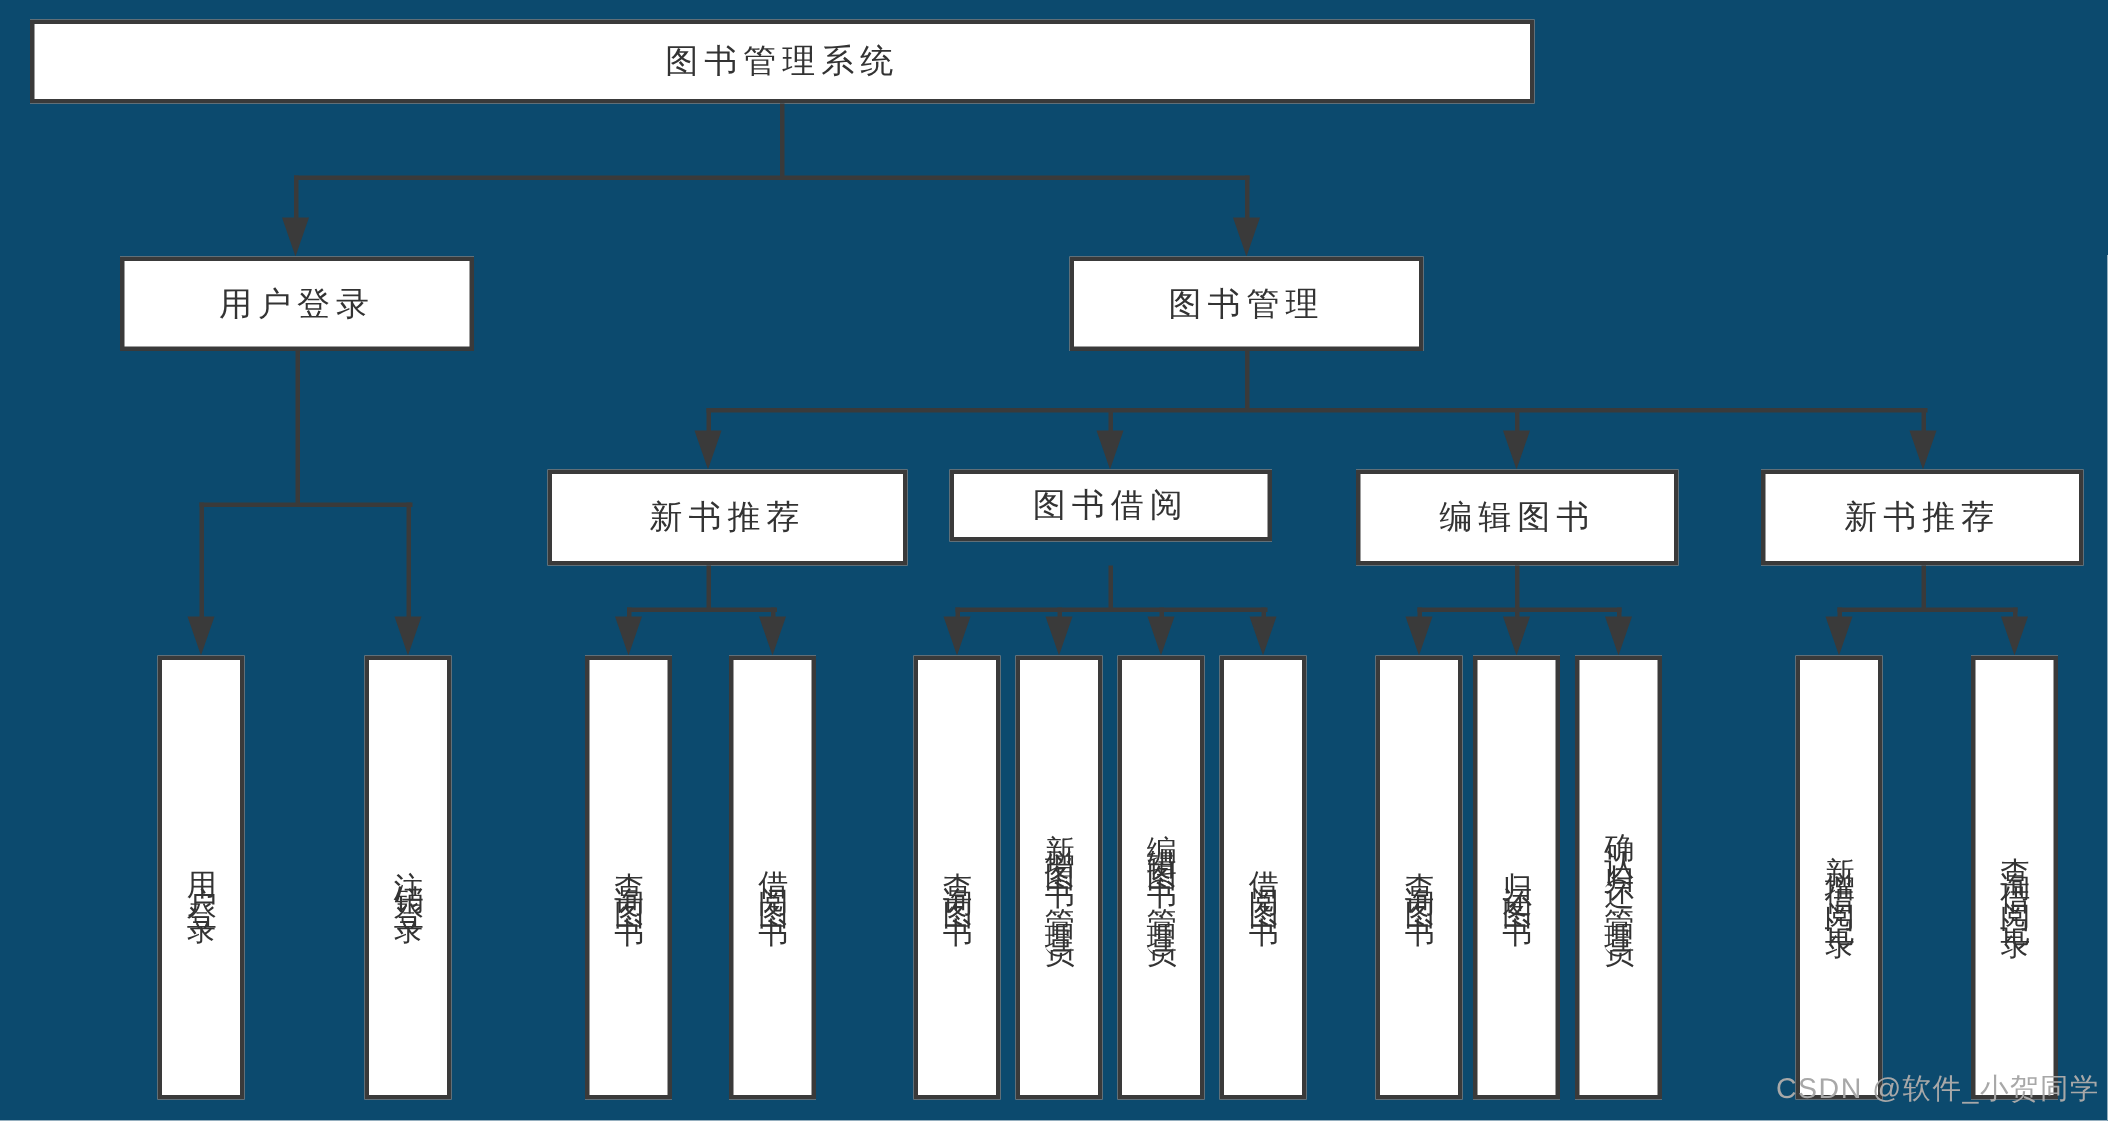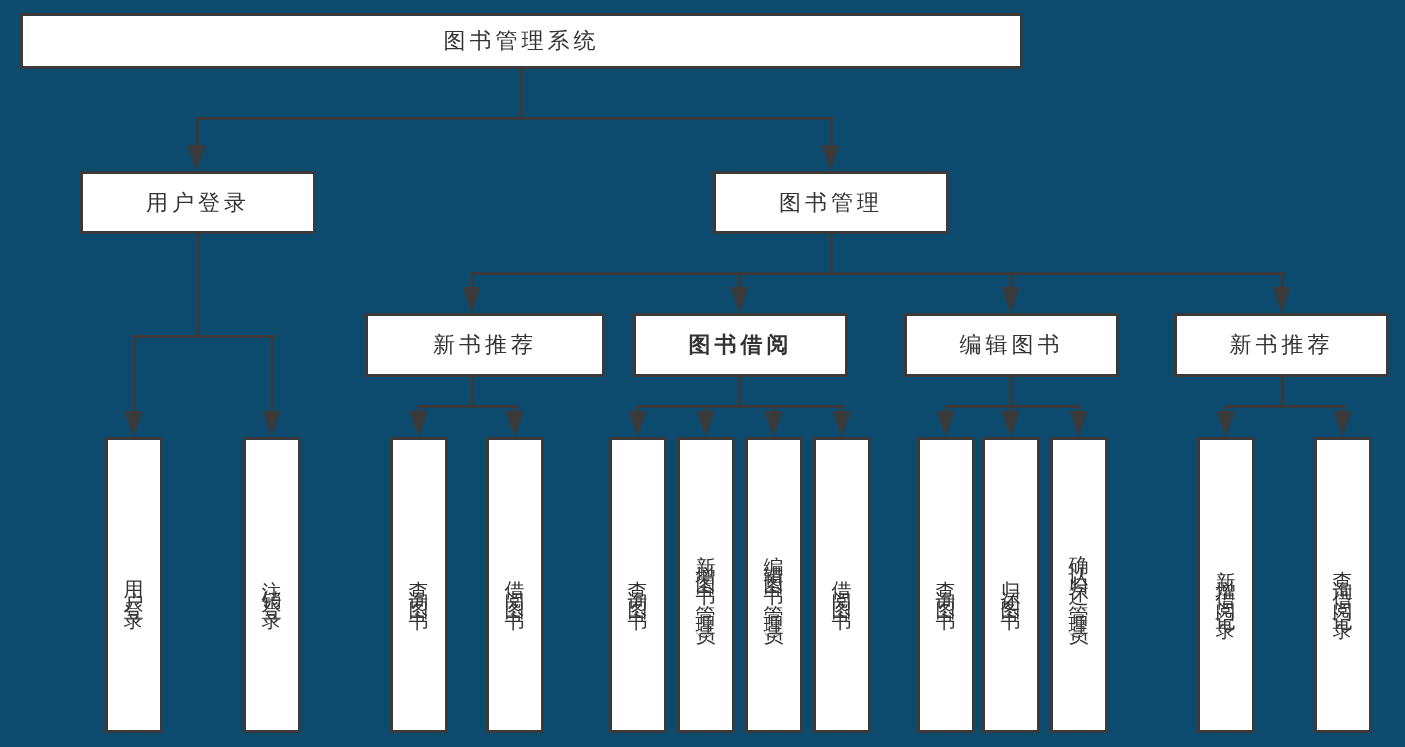--- a/index.html
+++ b/index.html
@@ -88,21 +88,21 @@
   <div class="vline" style="left:471px; top:272px; width:3px; height:20px;"></div>
   <div class="vline" style="left:739px; top:272px; width:3px; height:20px;"></div>
   <div class="vline" style="left:1010px; top:272px; width:3px; height:20px;"></div>
   <div class="vline" style="left:1281px; top:272px; width:3px; height:20px;"></div>
   <div class="tri" style="left:463px; top:287px;"></div>
   <div class="tri" style="left:731px; top:287px;"></div>
   <div class="tri" style="left:1002px; top:287px;"></div>
   <div class="tri" style="left:1273px; top:287px;"></div>
 
   <div class="box" style="left:365px; top:313px; width:240px; height:64px;">新书推荐</div>
-  <div class="box" style="left:633px; top:313px; width:215px; height:64px;font-weight:bold;">图书借阅</div>
+  <div class="box" style="left:633px; top:313px; width:215px; height:48px;">图书借阅</div>
   <div class="box" style="left:904px; top:313px; width:215px; height:64px;">编辑图书</div>
   <div class="box" style="left:1174px; top:313px; width:215px; height:64px;">新书推荐</div>
 
   <div class="vline" style="left:471px; top:377px; width:3px; height:31px;"></div>
   <div class="hline" style="left:418px; top:405px; width:100px; height:3px;"></div>
   <div class="vline" style="left:418px; top:405px; width:3px; height:12px;"></div>
   <div class="vline" style="left:514px; top:405px; width:3px; height:12px;"></div>
   <div class="tri" style="left:410px; top:411px;"></div>
   <div class="tri" style="left:506px; top:411px;"></div>
 
@@ -144,14 +144,15 @@
   <div class="box vbox" style="left:745px; top:437px; width:58px; height:296px;">编辑图书（管理员）</div>
   <div class="box vbox" style="left:813px; top:437px; width:58px; height:296px;">借阅图书</div>
 
   <div class="box vbox" style="left:917px; top:437px; width:58px; height:296px;">查询图书</div>
   <div class="box vbox" style="left:982px; top:437px; width:58px; height:296px;">归还图书</div>
   <div class="box vbox" style="left:1050px; top:437px; width:58px; height:296px;">确认归还（管理员）</div>
 
   <div class="box vbox" style="left:1197px; top:437px; width:58px; height:296px;">新增借阅记录</div>
   <div class="box vbox" style="left:1314px; top:437px; width:58px; height:296px;">查询借阅记录</div>
 
+  <div id="watermark">CSDN @软件_小贺同学</div>
 
 </div>
 
 </body></html>

